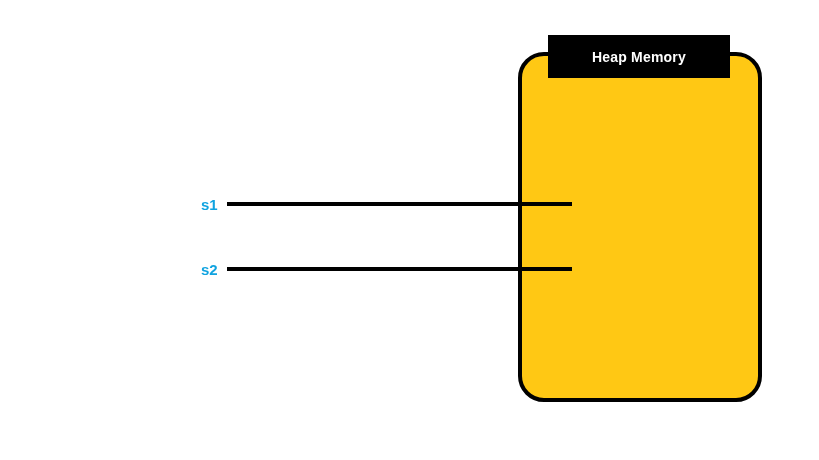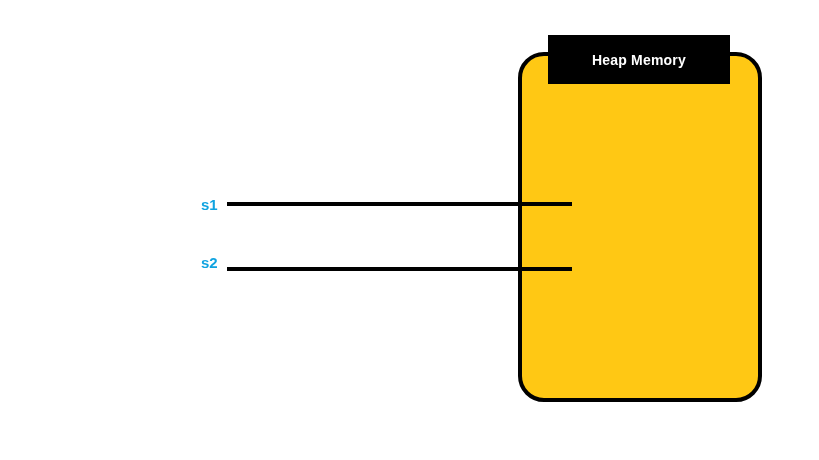--- a/index.html
+++ b/index.html
@@ -30,21 +30,21 @@
     border: 4px solid #000000;
     border-radius: 26px;
   }
 
   
   .heap-title-bar {
     position: absolute;
     left: 548px;
     top: 35px;
     width: 182px;
-    height: 49px;
+    height: 43px;
     background: #000000;
     display: flex;
     align-items: center;
     justify-content: center;
   }
   .heap-title-text {
     color: #ffffff;
     font-size: 14px;
     font-weight: bold;
     letter-spacing: 0.2px;
@@ -60,21 +60,21 @@
     font-weight: bold;
     font-family: "Liberation Sans", sans-serif;
     white-space: nowrap;
   }
   .ref-line {
     position: absolute;
     height: 4px;
     background: #000000;
   }
   .ref-s1-label { left: 201px; top: 196px; text-align: right; }
-  .ref-s2-label { left: 201px; top: 254px; }
+  .ref-s2-label { left: 201px; top: 261px; }
   .ref-s1-line  { left: 227px; top: 202px; width: 345px; }
   .ref-s2-line  { left: 227px; top: 267px; width: 345px; }
 </style>
 </head>
 <body>
 
 <div id="canvas">
 
   <div class="heap-container">
 

